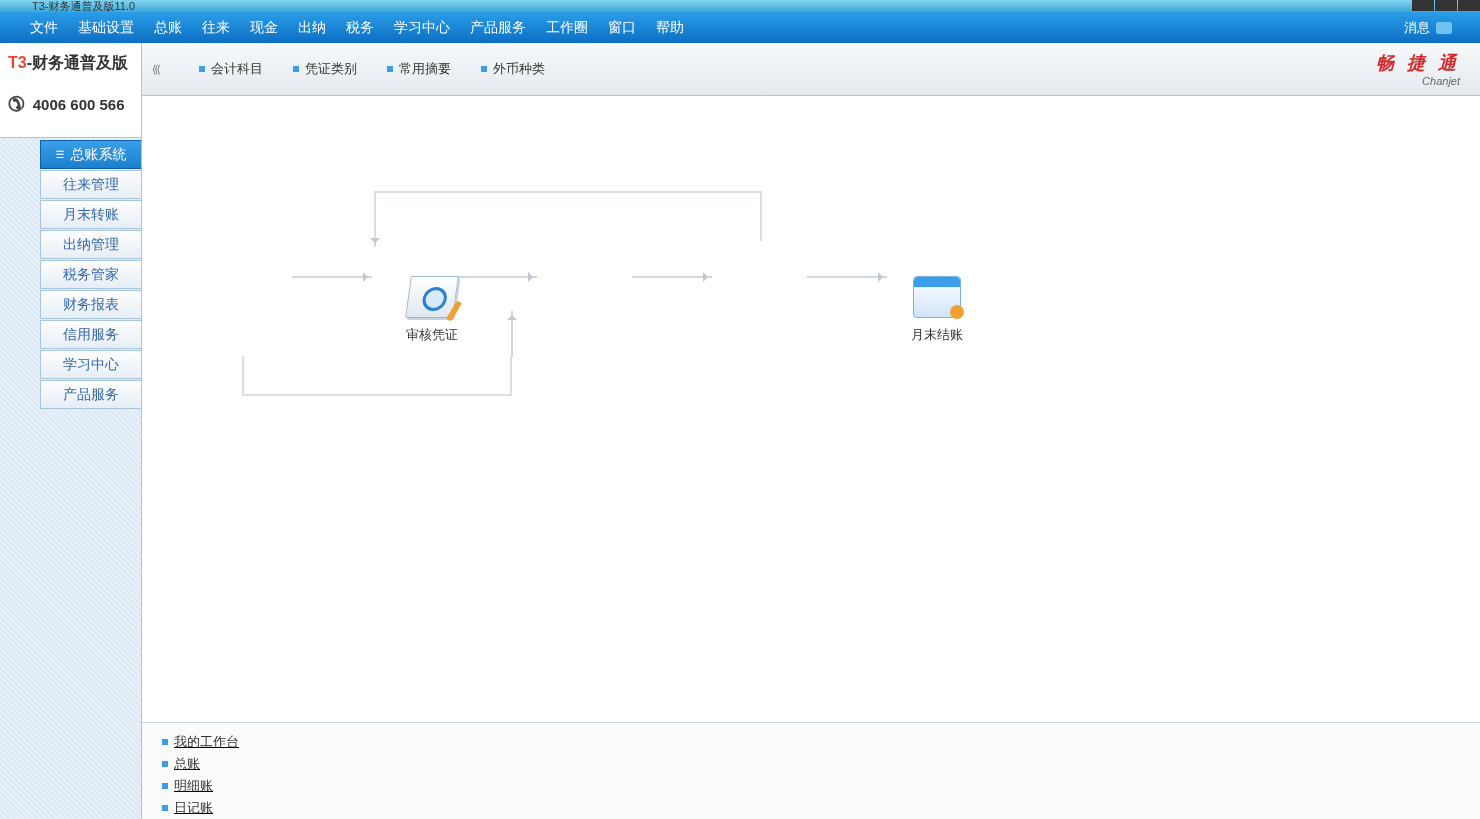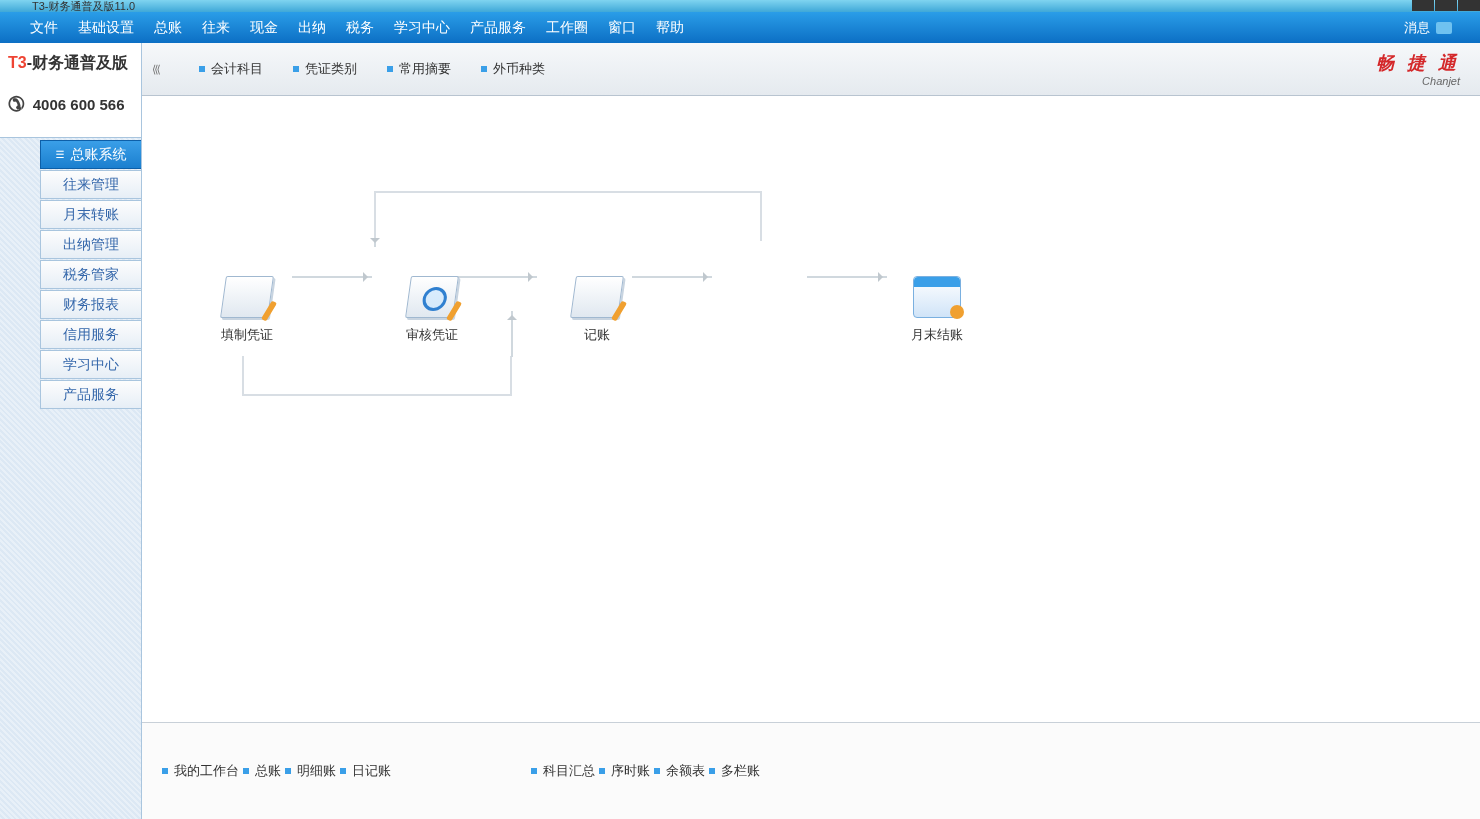--- a/index.html
+++ b/index.html
@@ -55,21 +55,21 @@
 .arrow { position: absolute; height: 2px; background: #d0d8de; }
 .arrow::after { content: ""; position: absolute; right: -1px; top: -4px; border: 5px solid transparent; border-left-color: #c0c8ce; }
 .flow-box { position: absolute; border: 2px solid #d8dee4; border-bottom: none; height: 50px; }
 .flow-box.bottom { border: 2px solid #d8dee4; border-top: none; }
 .flow-down { position: absolute; width: 2px; background: #d0d8de; }
 .flow-down::after { content: ""; position: absolute; bottom: -1px; left: -4px; border: 5px solid transparent; border-top-color: #c0c8ce; }
 .flow-up { position: absolute; width: 2px; background: #d0d8de; }
 .flow-up::after { content: ""; position: absolute; top: -1px; left: -4px; border: 5px solid transparent; border-bottom-color: #c0c8ce; }
 
 .bottom-links { height: 97px; border-top: 1px solid #c8d0d8; background: #fbfbfb; padding: 10px 20px; display: flex; gap: 140px; }
-.link-col { display: flex; flex-direction: row; gap: 4px; }
+.link-col { display: flex; flex-direction: column; gap: 4px; text-decoration: underline; }
 .link-item { display: flex; align-items: center; gap: 6px; color: #333; font-size: 13px; cursor: pointer; }
 .link-item .dot { width: 6px; height: 6px; background: #3a9fe8; }
 </style>
 </head>
 <body>
 
 <div class="title-bar">
   <span>T3-财务通普及版11.0</span>
   <div class="window-controls">
     <div></div>
@@ -158,32 +158,24 @@
         <div class="flow-down" style="left:172px; top:58px; height:8px;"></div>
 
         <div class="arrow" style="left:90px; top:95px; width:80px;"></div>
         <div class="arrow" style="left:255px; top:95px; width:80px;"></div>
         <div class="arrow" style="left:430px; top:95px; width:80px;"></div>
         <div class="arrow" style="left:605px; top:95px; width:80px;"></div>
 
         <div class="flow-box bottom" style="left:40px; top:175px; width:270px; height:40px;"></div>
         <div class="flow-up" style="left:309px; top:130px; height:46px;"></div>
 
-        <div class="wf-node" style="left:-10px; top:95px;">
-          <div class="wf-icon doc-icon"></div>
-          <div class="wf-label">填制凭证</div>
-        </div>
         <div class="wf-node" style="left:175px; top:95px;">
           <div class="wf-icon doc-icon mag"></div>
           <div class="wf-label">审核凭证</div>
         </div>
-        <div class="wf-node" style="left:340px; top:95px;">
-          <div class="wf-icon doc-icon"></div>
-          <div class="wf-label">记账</div>
-        </div>
         <div class="wf-node" style="left:680px; top:95px;">
           <div class="wf-icon cal-icon close"></div>
           <div class="wf-label">月末结账</div>
         </div>
       </div>
     </div>
 
     <div class="bottom-links">
       <div class="link-col">
         <div class="link-item">
@@ -196,33 +188,15 @@
           </div>
         <div class="link-item">
             <span class="dot"></span>
             <span>明细账</span>
           </div>
         <div class="link-item">
             <span class="dot"></span>
             <span>日记账</span>
           </div>
       </div>
-      <div class="link-col">
-        <div class="link-item">
-            <span class="dot"></span>
-            <span>科目汇总</span>
-          </div>
-        <div class="link-item">
-            <span class="dot"></span>
-            <span>序时账</span>
-          </div>
-        <div class="link-item">
-            <span class="dot"></span>
-            <span>余额表</span>
-          </div>
-        <div class="link-item">
-            <span class="dot"></span>
-            <span>多栏账</span>
-          </div>
-      </div>
     </div>
   </div>
 </div>
 
 </body></html>

